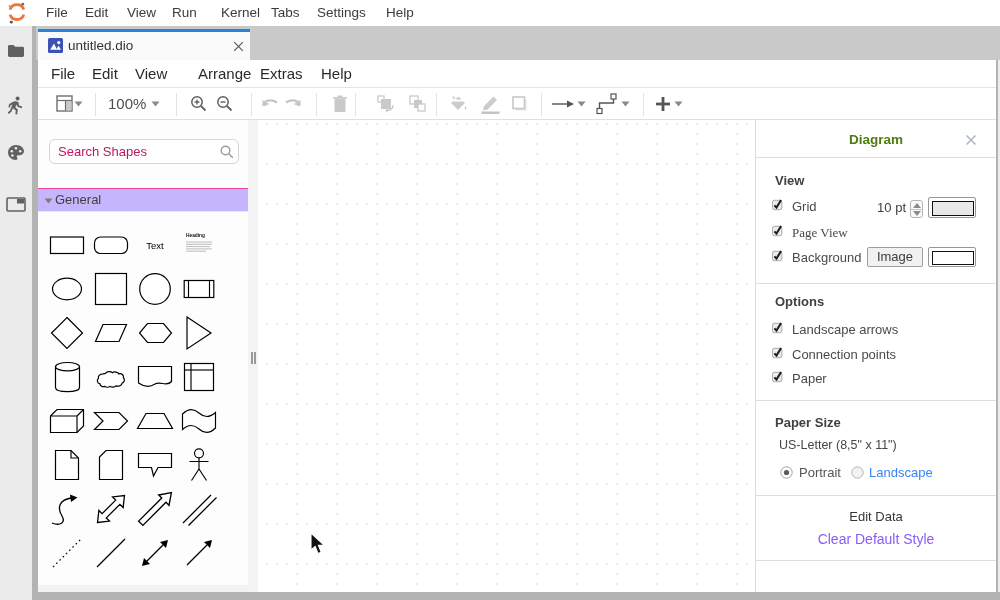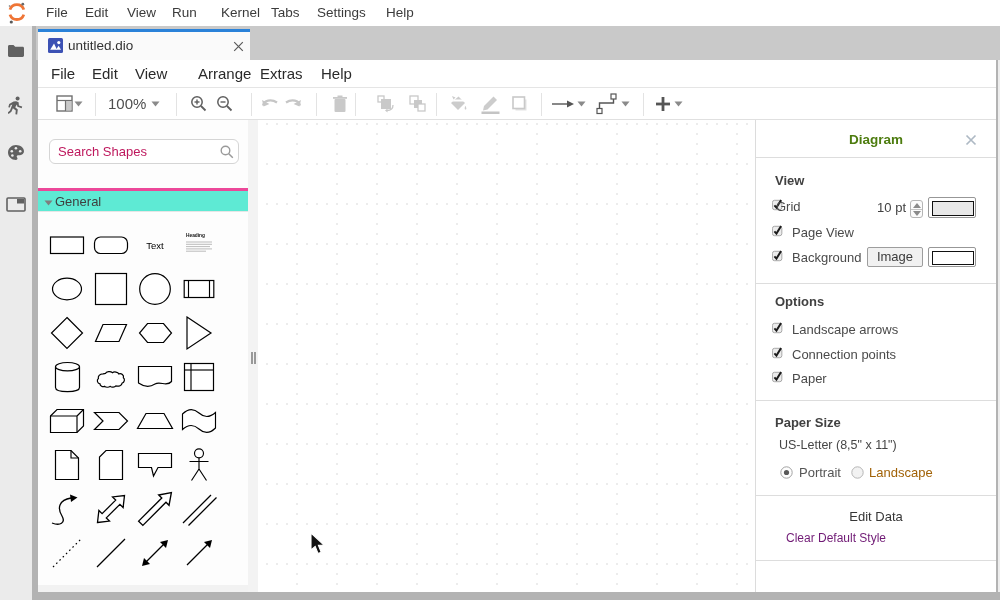--- a/index.html
+++ b/index.html
@@ -197,21 +197,21 @@
 <div class="abs" style="left:38px;top:120px;width:210px;height:465px;background:#fdfdfd;"></div>
 
 <div class="abs" style="left:49px;top:139px;width:190px;height:25px;background:#fff;border:1px solid #d5d5d5;border-radius:6px;box-sizing:border-box;">
   <div class="abs" style="left:8px;top:0;height:23px;line-height:23px;font-size:13px;color:#be185d;">Search Shapes</div>
   <svg class="abs" style="left:170px;top:5px;" width="14" height="14" viewBox="0 0 14 14">
     <circle cx="5.5" cy="5.5" r="4.3" fill="none" stroke="#9a9a9a" stroke-width="1.4"></circle>
     <line x1="8.8" y1="8.8" x2="12.8" y2="12.8" stroke="#9a9a9a" stroke-width="1.5"></line>
   </svg>
 </div>
 
-<div class="abs" style="left:38px;top:188px;width:210px;height:24px;background:#5eead4;border-top:3px solid #ec4899;border-bottom:1px solid #e6e6e6;box-sizing:border-box;">
+<div class="abs" style="left:38px;top:188px;width:210px;height:24px;background:#c4b5fd;border-top:1px solid #ec4899;border-bottom:1px solid #e6e6e6;box-sizing:border-box;">
   <svg class="abs" style="left:6px;top:9px;" width="9" height="6" viewBox="0 0 9 6">
       <path d="M0.5 0.5 L8.5 0.5 L4.5 5.5 Z" fill="#7e7e7e"></path>
     </svg>
   <div class="abs" style="left:17px;top:0;height:22px;line-height:22px;font-size:13px;color:#3f3f3f;">General</div>
 </div>
 
 <div class="abs" style="left:38px;top:585px;width:210px;height:7px;background:#f2f2f2;"></div>
 
 <div class="cell" style="left:45px;top:223px;">
     <svg width="36" height="22" viewBox="0 0 36 22">
@@ -420,42 +420,42 @@
   <path d="M1.5 1.5 L10.5 10.5 M10.5 1.5 L1.5 10.5" stroke="#aeb9c4" stroke-width="1.7"></path>
 </svg>
 <div class="hline" style="left:756px;width:240px;top:157px;background:#ddd;"></div>
 
 <div class="abs bold" style="left:775px;top:173px;font-size:13px;">View</div>
 
 <svg class="cb" style="left:772px;top:199px;" width="14" height="14" viewBox="0 0 14 14">
   <rect x="0.5" y="1.5" width="11" height="11" rx="2.5" fill="#ececec" stroke="#9b9b9b"></rect>
   <path d="M2.8 7.4 L5.2 10 L10.6 1.2" fill="none" stroke="#1b1b1b" stroke-width="2.3"></path>
 </svg>
-<div class="abs lbl" style="left:776px;top:199px;">Grid</div>
+<div class="abs lbl" style="left:792px;top:199px;">Grid</div>
 <div class="abs" style="left:856px;top:200px;width:50px;text-align:right;font-size:13px;color:#414141;">10 pt</div>
 
 <div class="abs" style="left:910px;top:200px;width:13px;height:18px;border:1px solid #b5b5b5;border-radius:3px;background:#fbfbfb;box-sizing:border-box;">
   <svg class="abs" style="left:1.5px;top:2px;" width="8" height="5" viewBox="0 0 8 5">
       <path d="M4 0 L8 5 L0 5 Z" fill="#8b8b8b"></path>
     </svg>
   <div class="abs" style="left:0;top:8px;width:11px;height:1px;background:#c4c4c4;"></div>
   <svg class="abs" style="left:1.5px;top:10px;" width="8" height="5" viewBox="0 0 8 5">
       <path d="M0 0 L8 0 L4 5 Z" fill="#8b8b8b"></path>
     </svg>
 </div>
 
 <div class="abs" style="left:928px;top:197px;width:48px;height:21px;border:1px solid #979797;border-radius:2px;background:#fff;box-sizing:border-box;">
   <div class="abs" style="left:3px;top:3px;width:40px;height:13px;border:1px solid #111;background:#e8e8e8;"></div>
 </div>
 
 <svg class="cb" style="left:772px;top:225px;" width="14" height="14" viewBox="0 0 14 14">
   <rect x="0.5" y="1.5" width="11" height="11" rx="2.5" fill="#ececec" stroke="#9b9b9b"></rect>
   <path d="M2.8 7.4 L5.2 10 L10.6 1.2" fill="none" stroke="#1b1b1b" stroke-width="2.3"></path>
 </svg>
-<div class="abs lbl" style="left:792px;top:225px;">Page View</div>
+<div class="abs lbl" style="left:792px;top:225px;font-family:Liberation Serif, serif;">Page View</div>
 
 <svg class="cb" style="left:772px;top:250px;" width="14" height="14" viewBox="0 0 14 14">
   <rect x="0.5" y="1.5" width="11" height="11" rx="2.5" fill="#ececec" stroke="#9b9b9b"></rect>
   <path d="M2.8 7.4 L5.2 10 L10.6 1.2" fill="none" stroke="#1b1b1b" stroke-width="2.3"></path>
 </svg>
 <div class="abs lbl" style="left:792px;top:250px;">Background</div>
 <div class="abs" style="left:867px;top:247px;width:56px;height:20px;border:1px solid #9d9d9d;border-radius:2px;background:#f1f1f1;box-sizing:border-box;text-align:center;font-size:13px;color:#3c3c3c;line-height:18px;">Image</div>
 <div class="abs" style="left:928px;top:247px;width:48px;height:20px;border:1px solid #979797;border-radius:2px;background:#fff;box-sizing:border-box;">
   <div class="abs" style="left:3px;top:3px;width:40px;height:12px;border:1px solid #111;background:#fff;"></div>
 </div>
@@ -484,20 +484,20 @@
 <div class="abs bold" style="left:775px;top:415px;font-size:13px;">Paper Size</div>
 <div class="abs" style="left:779px;top:438px;font-size:12.5px;color:#464646;">US-Letter (8,5" x 11")</div>
 <svg class="abs" style="left:780px;top:466px;" width="13" height="13" viewBox="0 0 13 13">
   <circle cx="6.5" cy="6.5" r="5.7" fill="#fdfdfd" stroke="#a2a2a2"></circle>
   <circle cx="6.5" cy="6.5" r="2.6" fill="#595959"></circle>
 </svg>
 <div class="abs lbl" style="left:799px;top:465px;color:#555;">Portrait</div>
 <svg class="abs" style="left:851px;top:466px;" width="13" height="13" viewBox="0 0 13 13">
   <circle cx="6.5" cy="6.5" r="5.7" fill="#f2f2f2" stroke="#b5b5b5"></circle>
 </svg>
-<div class="abs lbl" style="left:869px;top:465px;color:#a16207;text-align:center;">Landscape</div>
+<div class="abs lbl" style="left:869px;top:465px;color:#3b82f6;text-align:center;">Landscape</div>
 
 <div class="hline" style="left:756px;width:240px;top:495px;background:#ddd;"></div>
 
 <div class="abs" style="left:756px;top:509px;width:240px;text-align:center;font-size:13px;color:#363636;">Edit Data</div>
-<div class="abs" style="left:716px;top:531px;width:240px;text-align:center;font-size:12px;color:#701a75;">Clear Default Style</div>
+<div class="abs" style="left:756px;top:531px;width:240px;text-align:center;font-size:14px;color:#8b5cf6;">Clear Default Style</div>
 
 <div class="hline" style="left:756px;width:240px;top:560px;background:#ddd;"></div>
 
 </body></html>

